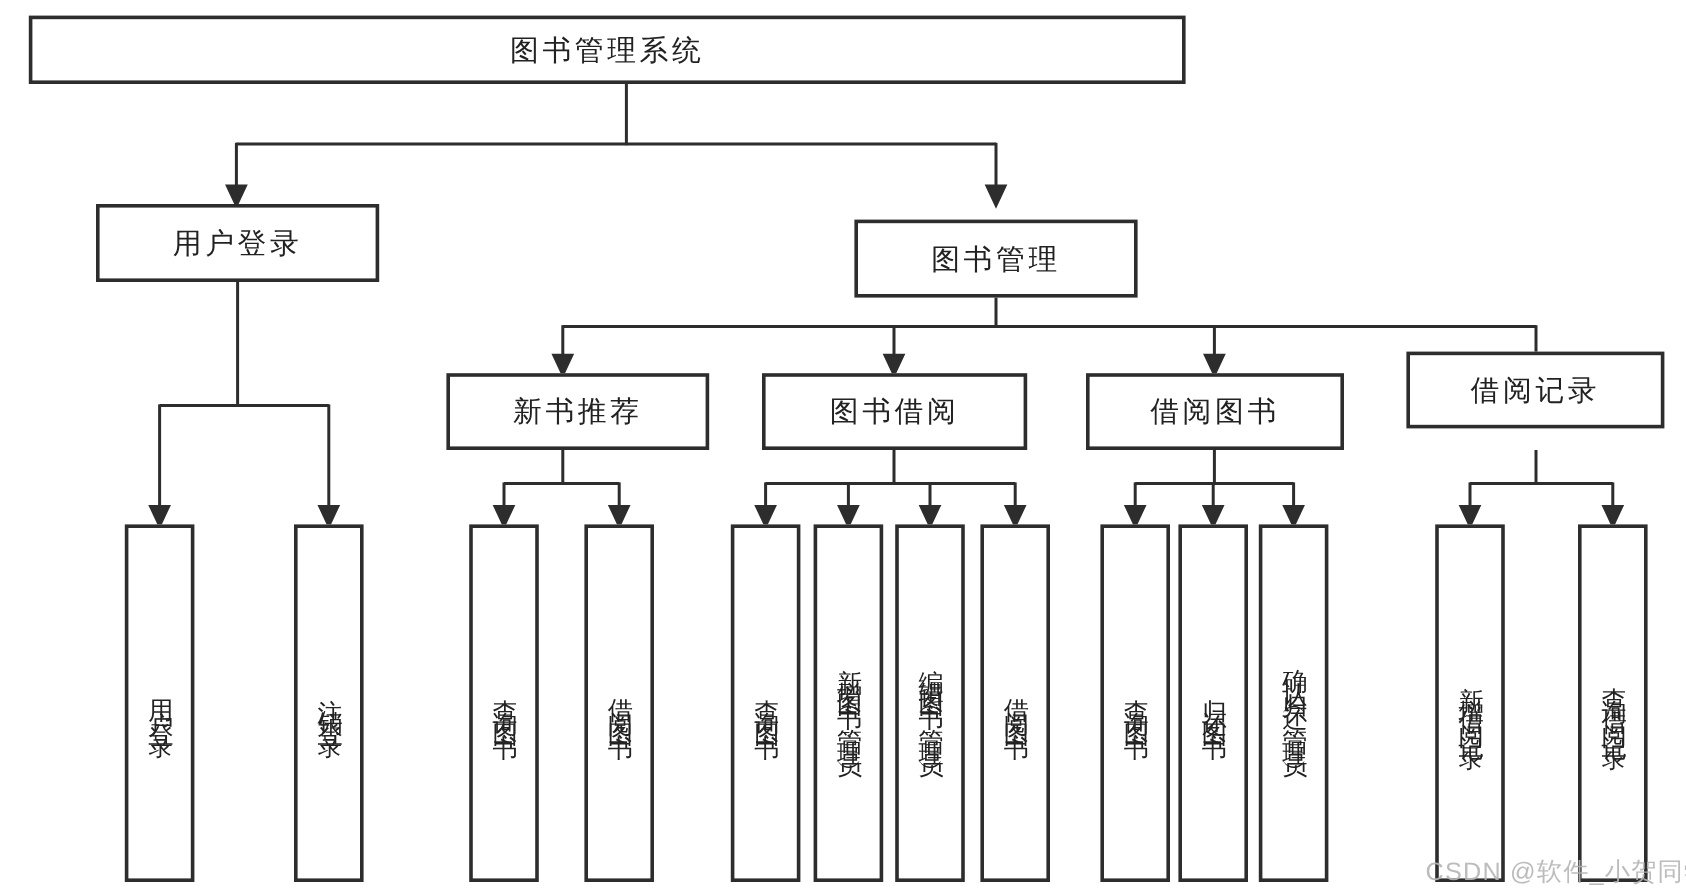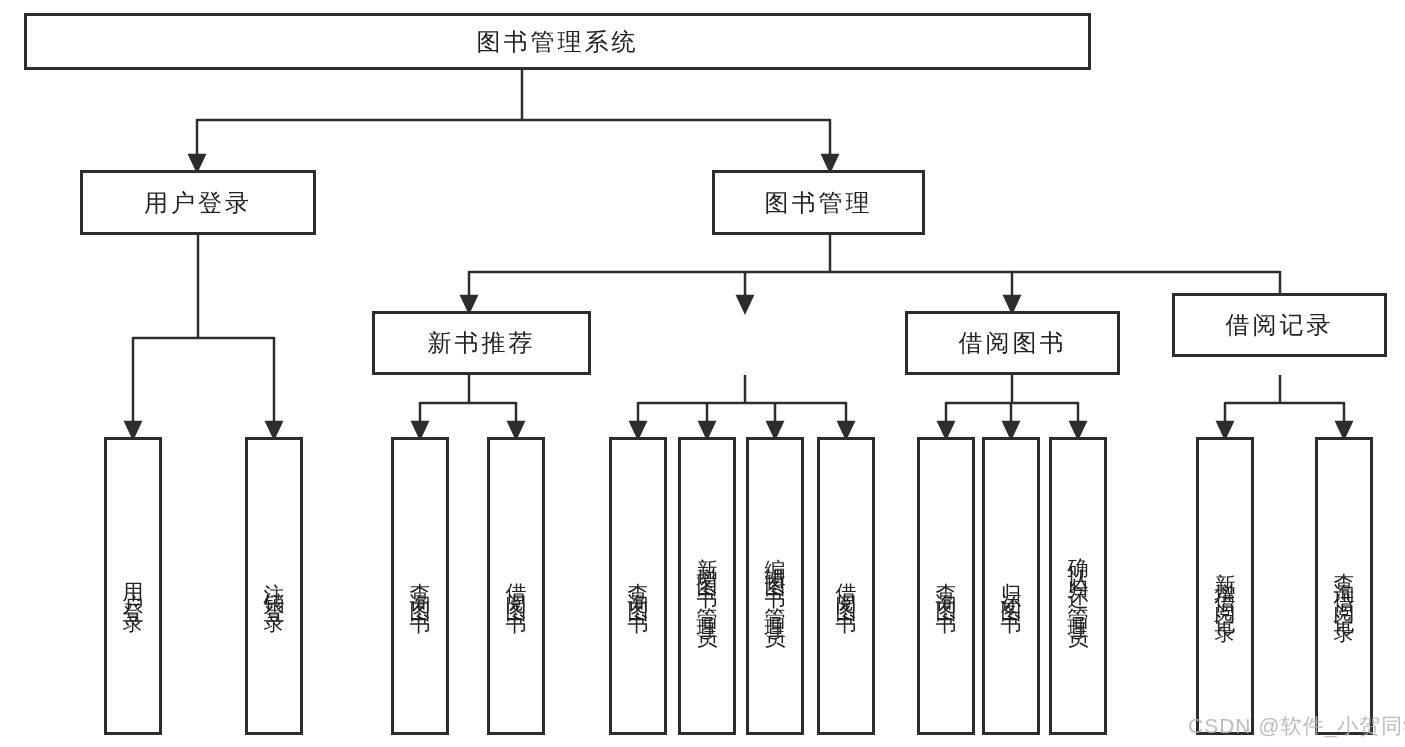--- a/index.html
+++ b/index.html
@@ -113,26 +113,27 @@
 
       <line x1="1280" y1="375" x2="1280" y2="404"></line>
       <line x1="1225" y1="403" x2="1344" y2="403"></line>
       <line x1="1225" y1="402" x2="1225" y2="424"></line>
       <polygon points="1217.5,422 1232.5,422 1225,438"></polygon>
       <line x1="1344" y1="402" x2="1344" y2="424"></line>
       <polygon points="1336.5,422 1351.5,422 1344,438"></polygon>
     </g>
   </svg>
 
-  <div class="hbox" style="left:24px;top:13px;width:1067px;height:57px">图书管理系统</div>
+  <div class="hbox" style="left:24px;top:13px;width:964px;height:57px">图书管理系统</div>
 
   <div class="hbox" style="left:80px;top:170px;width:236px;height:65px">用户登录</div>
-  <div class="hbox" style="left:712px;top:170px;width:213px;height:65px">图书管理</div>
+  <div class="hbox" style="left:712px;top:183px;width:236px;height:65px">图书管理</div>
 
   <div class="hbox" style="left:372px;top:311px;width:219px;height:64px">新书推荐</div>
+  <div class="hbox" style="left:635px;top:311px;width:221px;height:64px">图书借阅</div>
   <div class="hbox" style="left:905px;top:311px;width:215px;height:64px">借阅图书</div>
   <div class="hbox" style="left:1172px;top:293px;width:215px;height:64px">借阅记录</div>
 
   <div class="vbox" style="left:104px">用户登录</div>
   <div class="vbox" style="left:245px">注销登录</div>
 
   <div class="vbox" style="left:391px">查询图书</div>
   <div class="vbox" style="left:487px">借阅图书</div>
 
   <div class="vbox" style="left:609px">查询图书</div>

